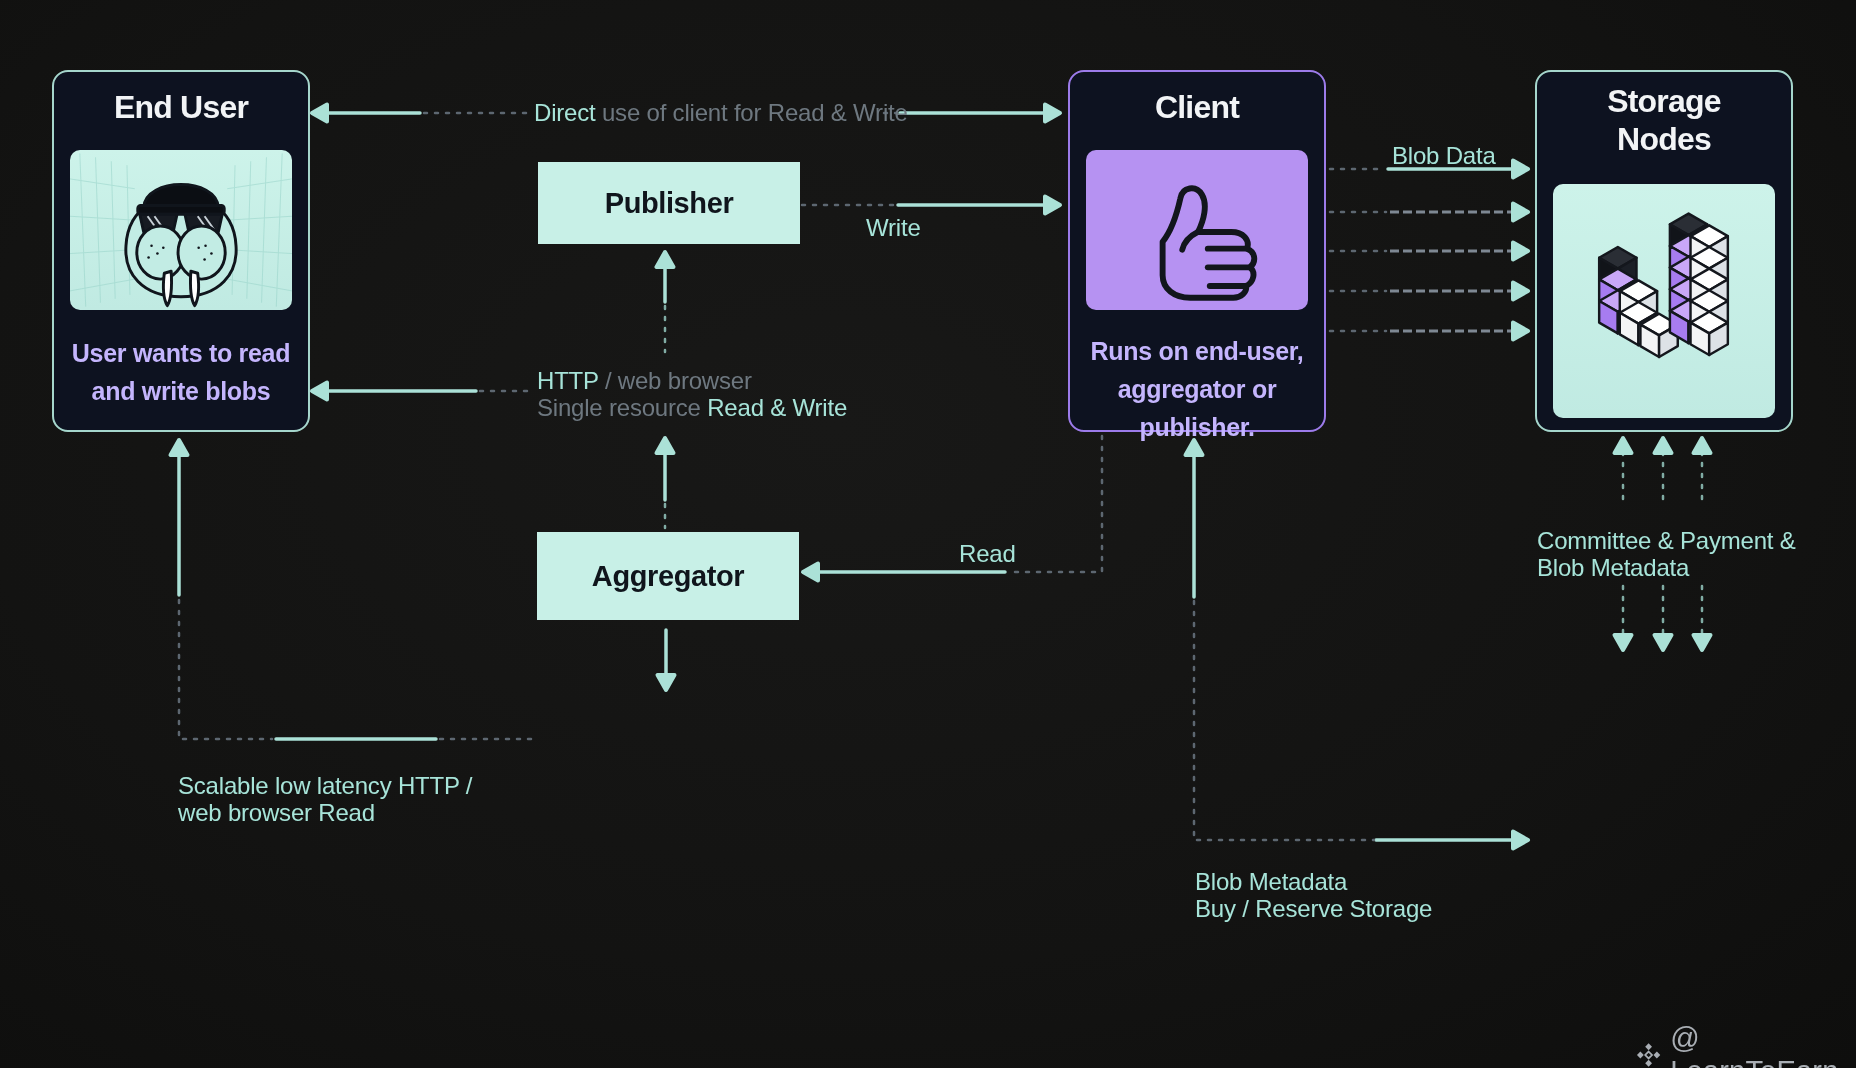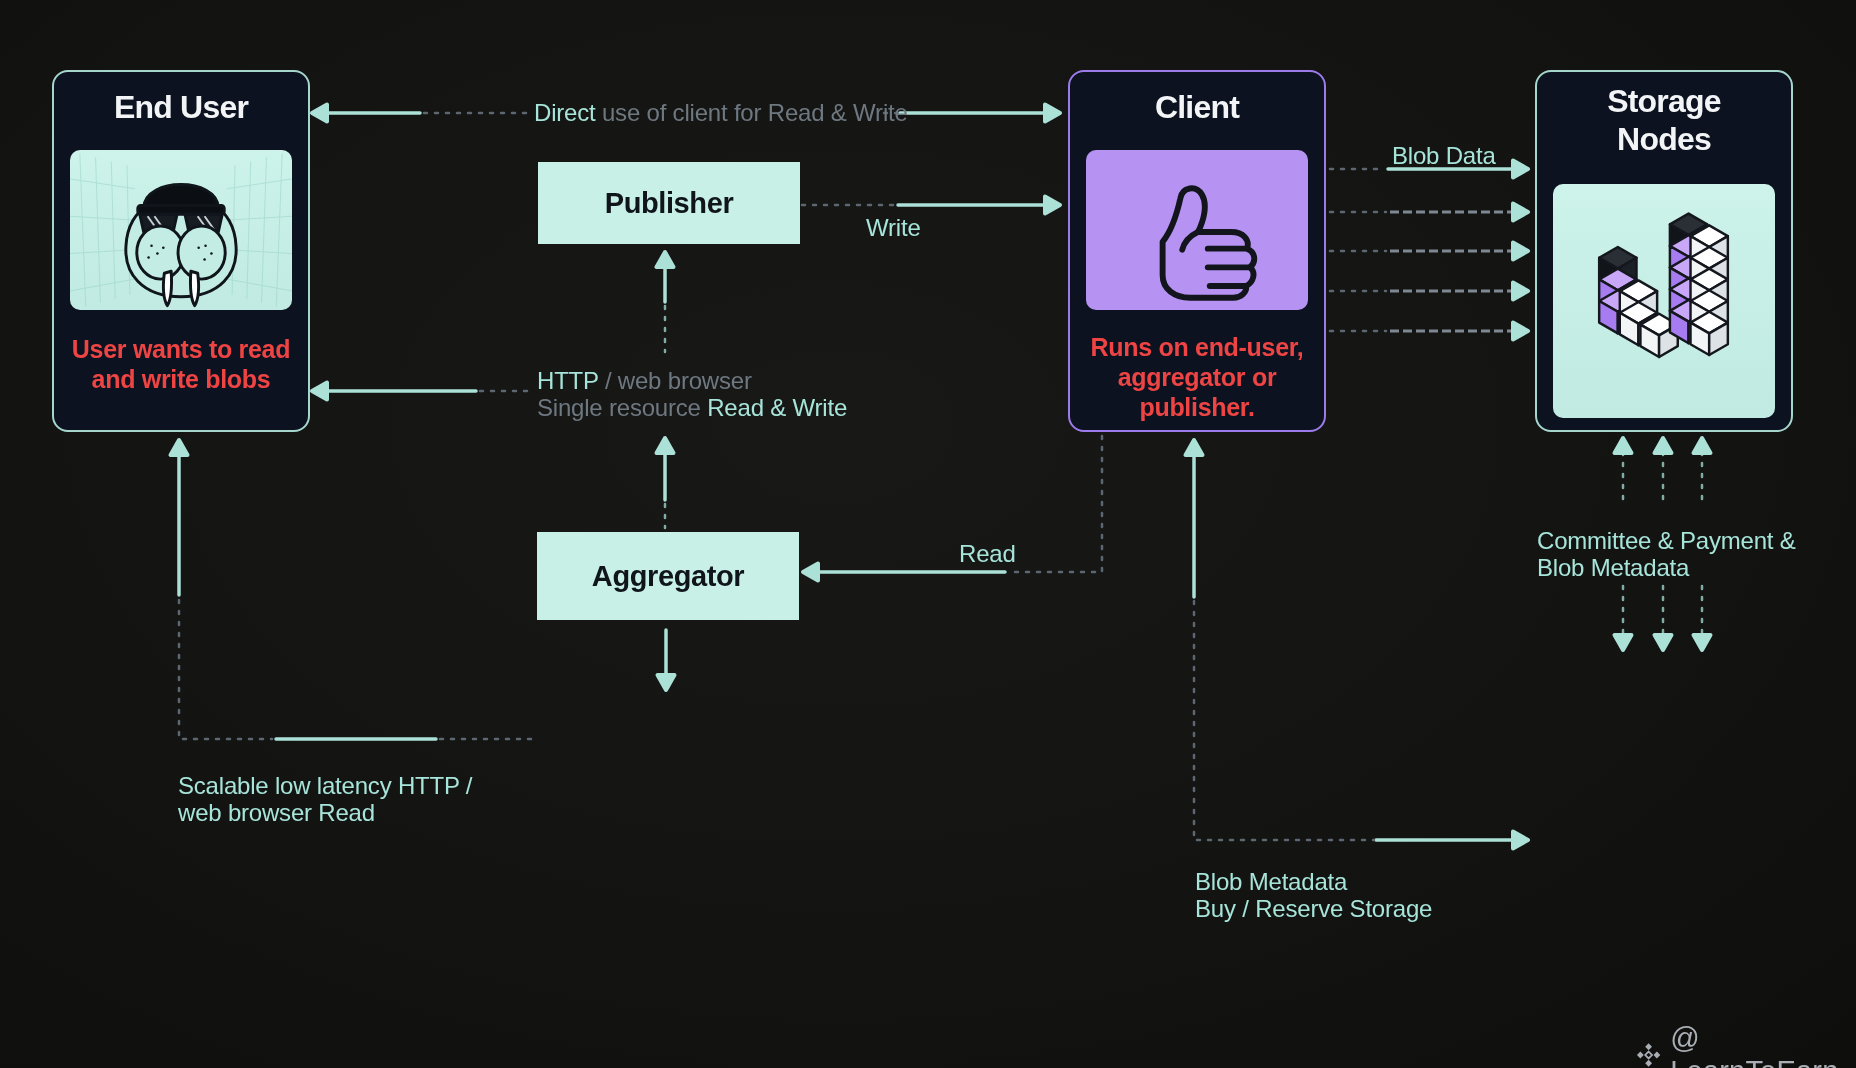--- a/index.html
+++ b/index.html
@@ -9,22 +9,22 @@
     font-family:"Liberation Sans", sans-serif;
   }
   
   .panel{position:absolute;background:#0d1220;border:2px solid #a5d6cc;border-radius:16px;box-sizing:border-box;}
   .panel.purple{border-color:#9c7bea;}
   .panel-title{margin-top:16px;text-align:center;color:#f2f4f6;font-size:32px;font-weight:700;letter-spacing:-0.8px;line-height:38px;}
   .panel-title.wrap{width:180px;margin-left:auto;margin-right:auto;margin-top:10px;}
   .card{position:absolute;left:16px;width:222px;border-radius:10px;overflow:hidden;
         background:linear-gradient(180deg,#cdf3ea 0%, #c0eae2 100%);}
   .card.purple{background:#b692f2;}
-  .panel-caption{position:absolute;left:8px;right:8px;text-align:center;color:#ef4444;
-        font-size:25px;font-weight:700;line-height:30px;letter-spacing:-0.3px;}
+  .panel-caption{position:absolute;left:8px;right:8px;text-align:center;color:#c4b5fd;
+        font-size:25px;font-weight:700;line-height:38px;letter-spacing:-0.3px;}
   
   .pill{position:absolute;width:262px;background:#c8f0e7;border-radius:0;
         display:flex;align-items:center;justify-content:center;
         color:#10151c;font-size:29px;font-weight:700;letter-spacing:-0.4px;}
   
   .elabel{position:absolute;font-size:24px;line-height:27px;color:#a7e4d9;white-space:nowrap;letter-spacing:-0.2px;}
   .elabel .gray{color:#6e7880;}
   .elabel .mint{color:#a7e4d9;}
   
   #arrows{position:absolute;left:0;top:0;pointer-events:none;}

